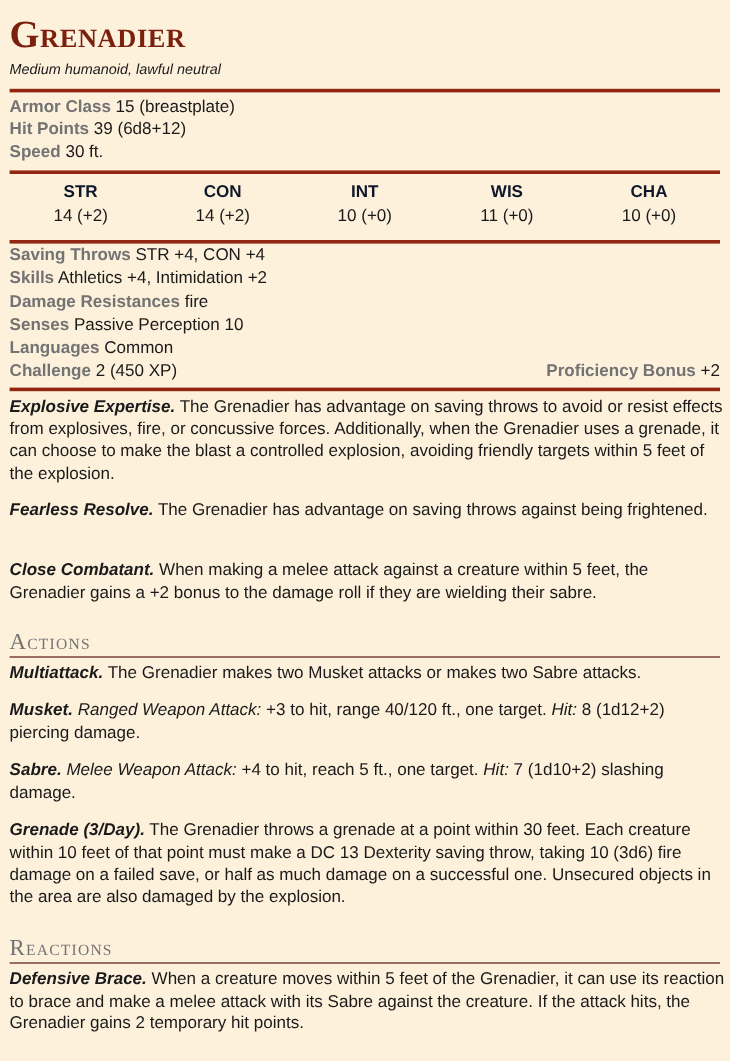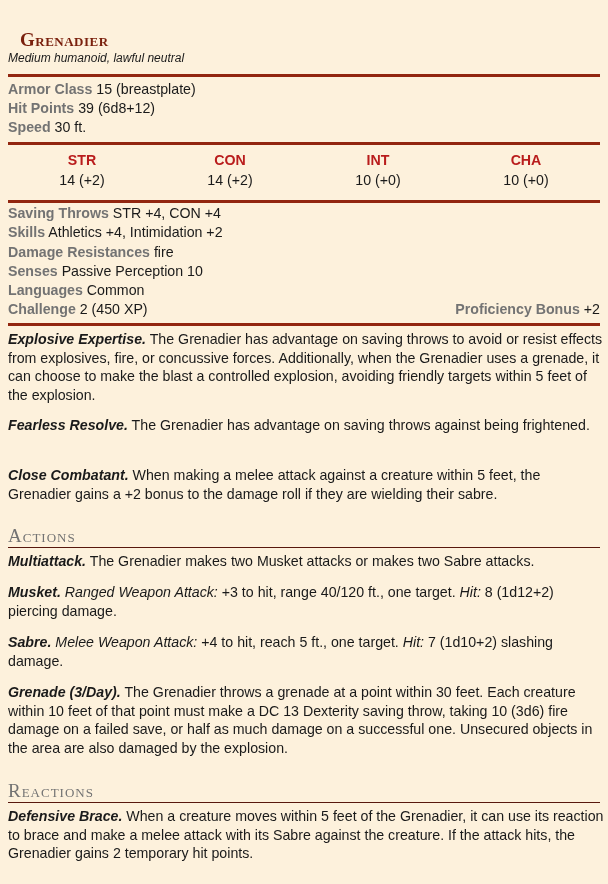--- a/index.html
+++ b/index.html
@@ -7,45 +7,45 @@
     width: 608px; height: 884px; overflow: hidden;
     background: #fdf1dc;
     font-family: "Liberation Sans", sans-serif;
     color: #1a1a1a;
     font-size: 14.2px;
   }
   .title {
     font-family: "Liberation Serif", serif;
     color: #7a200d;
     font-weight: bold;
-    font-size: 19px;
+    font-size: 32px;
     font-variant: small-caps;
     letter-spacing: 0.5px;
-    margin: 12px; position: absolute; left: 8px; top: 10px; line-height: 36px;
+    margin: 0; position: absolute; left: 8px; top: 10px; line-height: 36px;
   }
   .subtitle {
     position: absolute; left: 8px; top: 49px;
     font-style: italic; font-size: 12px; line-height: 18px;
   }
   .rule {
     position: absolute; left: 8px; width: 592px; height: 3px;
     background: #922610;
   }
   .prop {
     position: absolute; left: 8px; line-height: 19px; white-space: nowrap;
     color: #1a1a1a;
   }
   .prop .lbl { font-weight: bold; color: #737373; }
   .prop.right { left: auto; right: 8px; }
   .abilities {
     position: absolute; left: 8px; width: 592px; top: 150px;
     display: flex;
   }
   .ab { flex: 1; text-align: center; }
-  .ab .n { font-weight: bold; color: #b91c1c; line-height: 20px; }
+  .ab .n { font-weight: bold; color: #0f172a; line-height: 20px; }
   .ab .v { line-height: 20px; margin-top: 0; }
   .para {
     position: absolute; left: 8px; width: 596px;
     line-height: 18.5px;
   }
   .para .nm { font-weight: bold; font-style: italic; }
   .para i { font-style: italic; }
   .section {
     position: absolute; left: 8px; width: 592px;
     font-family: "Liberation Serif", serif;
@@ -73,20 +73,24 @@
     </div>
   <div class="ab">
       <div class="n">CON</div>
       <div class="v">14 (+2)</div>
     </div>
   <div class="ab">
       <div class="n">INT</div>
       <div class="v">10 (+0)</div>
     </div>
   <div class="ab">
+      <div class="n">WIS</div>
+      <div class="v">11 (+0)</div>
+    </div>
+  <div class="ab">
       <div class="n">CHA</div>
       <div class="v">10 (+0)</div>
     </div>
 </div>
 <div class="rule" style="top:200px"></div>
 
 <div class="prop" style="top:204px"><span class="lbl">Saving Throws</span> <span>STR +4, CON +4</span></div>
 <div class="prop" style="top:223px"><span class="lbl">Skills</span> <span>Athletics +4, Intimidation +2</span></div>
 <div class="prop" style="top:243px"><span class="lbl">Damage Resistances</span> <span>fire</span></div>
 <div class="prop" style="top:262px"><span class="lbl">Senses</span> <span>Passive Perception 10</span></div>

